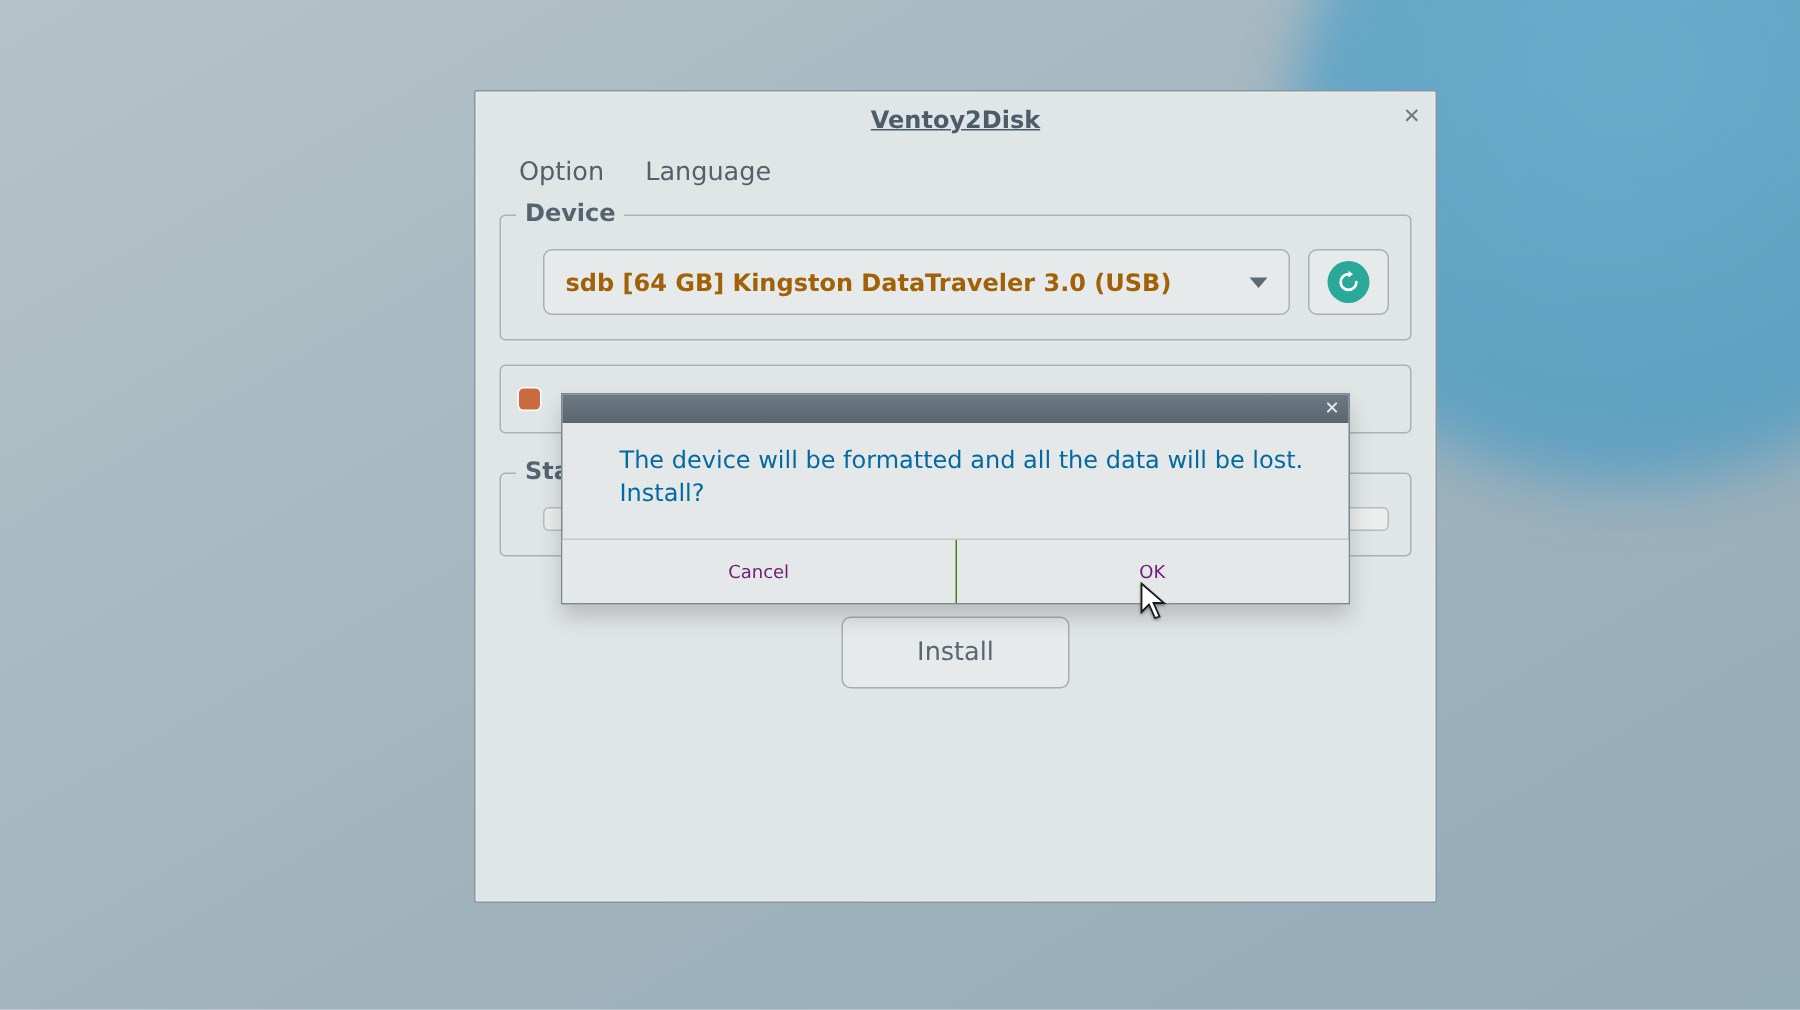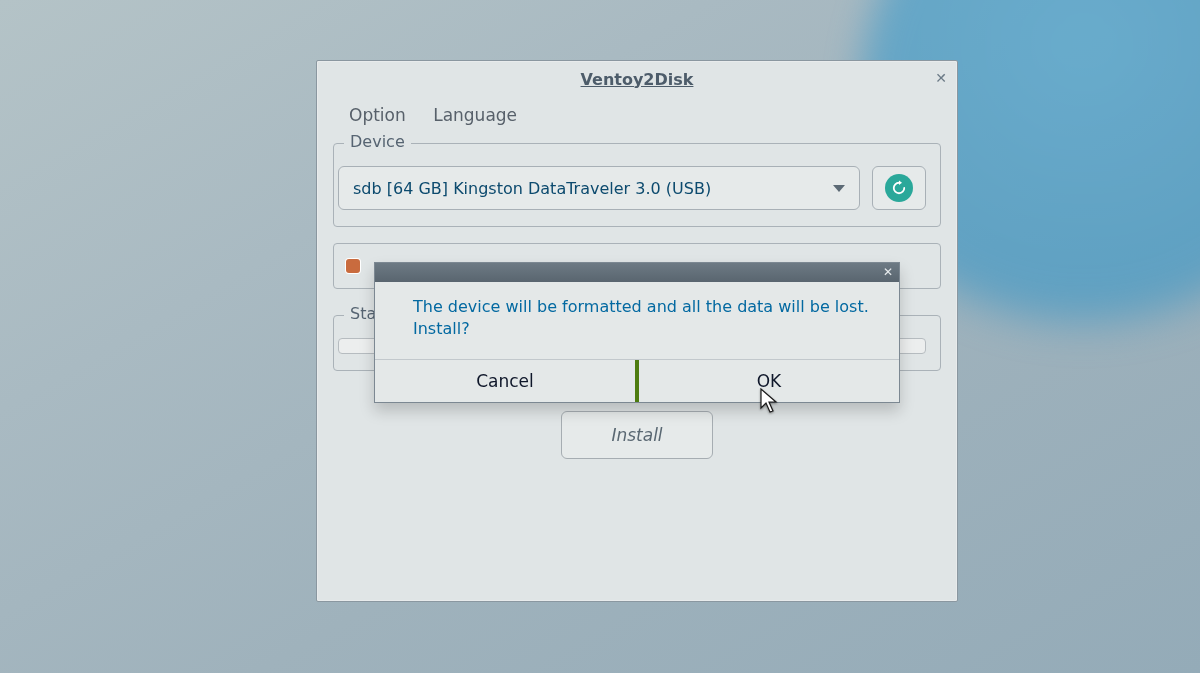--- a/index.html
+++ b/index.html
@@ -53,38 +53,38 @@
   .title-close {
     position: absolute;
     right: 10px;
     top: 9px;
     font-size: 14px;
     color: #6b7a86;
     cursor: pointer;
   }
 
   .menubar {
-    padding: 4px 8px 8px 0;
+    padding: 4px 8px 8px 21px;
     font-size: 17px;
     color: #57606a;
-    margin-left: 24px;
   }
   .menubar span {
     display: inline-block;
     padding: 4px 8px;
     margin-right: 6px;
     cursor: pointer;
   }
 
   .group {
     margin: 6px 16px 2px 16px;
-    padding: 22px 14px 16px 4px;
+    padding: 22px 14px 16px 28px;
     border: 1px solid #aab2b8;
     border-radius: 4px;
     position: relative;
+    font-weight: bold;
   }
   .group-label {
     position: absolute;
     top: -12px;
     left: 10px;
     padding: 0 6px;
     background: #e0e5e6;
     font-size: 16px;
     color: #566472;
   }
@@ -97,21 +97,21 @@
   .select {
     flex: 1;
     height: 42px;
     border: 1px solid #a8b0b6;
     border-radius: 6px;
     background: #e6eaea;
     display: flex;
     align-items: center;
     padding: 0 14px;
     font-size: 16px;
-    color: #0c4a6e;
+    color: #a16207;
     cursor: pointer;
     position: relative;
   }
   .select .caret {
     margin-left: auto;
     width: 0; height: 0;
     border-left: 6px solid transparent;
     border-right: 6px solid transparent;
     border-top: 7px solid #5c6a75;
   }
@@ -158,21 +158,20 @@
     background: #eceeee;
     border: 1px solid #b6bcc0;
     border-radius: 4px;
   }
 
   .action-row {
     display: flex;
     justify-content: center;
     gap: 80px;
     margin-top: 40px;
-    font-style: italic;
   }
   .btn {
     min-width: 150px;
     height: 46px;
     border: 1px solid #a6adb2;
     border-radius: 6px;
     background: #e6eaea;
     color: #596772;
     font-size: 17px;
     display: flex;
@@ -213,27 +212,27 @@
   .modal-actions {
     display: flex;
     border-top: 1px solid #c2c8cc;
   }
   .modal-actions .mbtn {
     flex: 1;
     height: 42px;
     display: flex;
     align-items: center;
     justify-content: center;
-    font-size: 17px;
-    color: #0f172a;
+    font-size: 12px;
+    color: #701a75;
     cursor: pointer;
     background: #e4e8e8;
   }
   .modal-actions .mbtn + .mbtn {
-    border-left: 4px solid #4d7c0f;
+    border-left: 1px solid #4d7c0f;
   }
 
   .cursor {
     position: absolute;
     left: 760px;
     top: 388px;
     pointer-events: none;
   }
   .cursor svg { display:block; filter: drop-shadow(0 1px 1px rgba(0,0,0,.4)); }
 </style>

